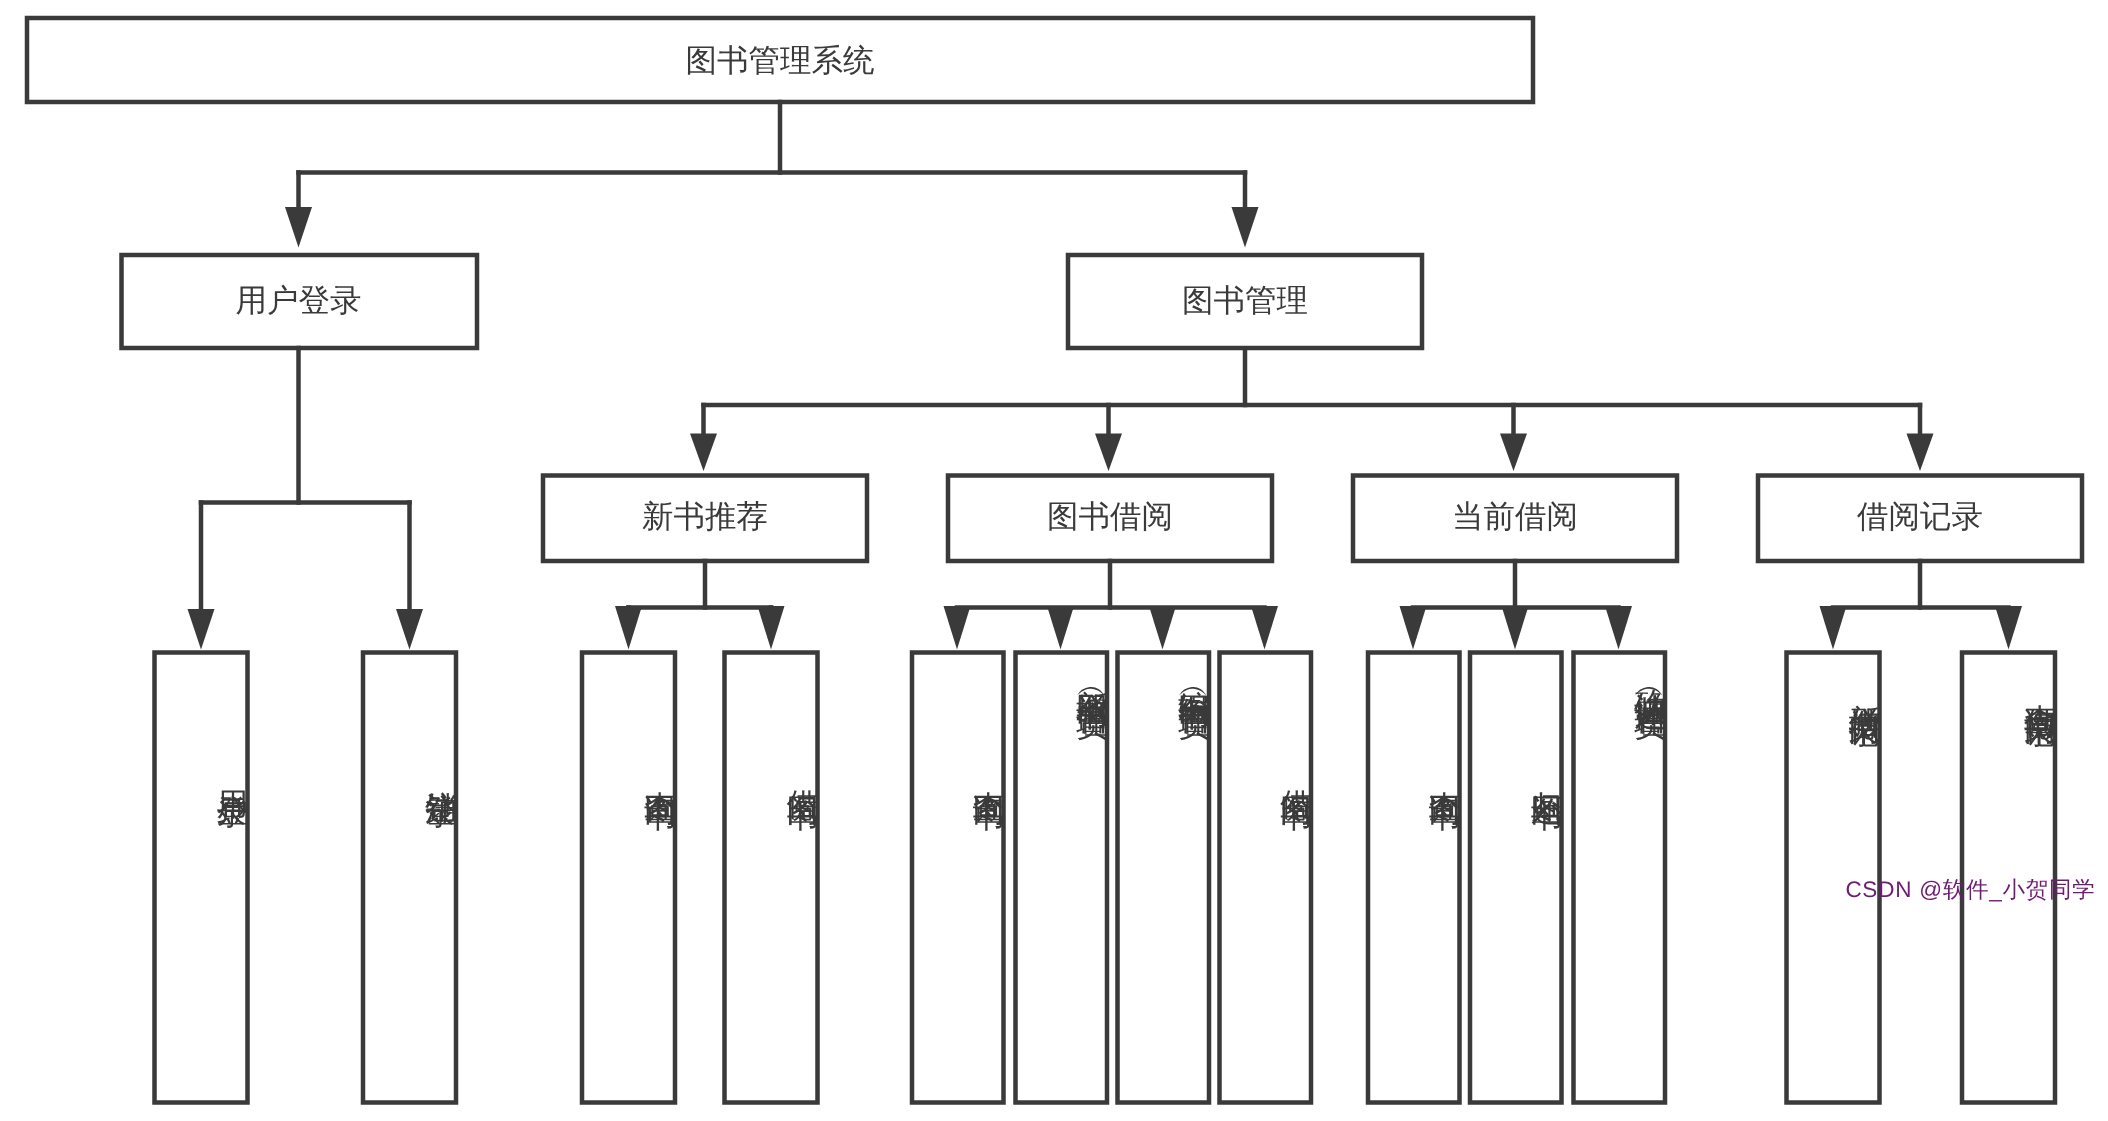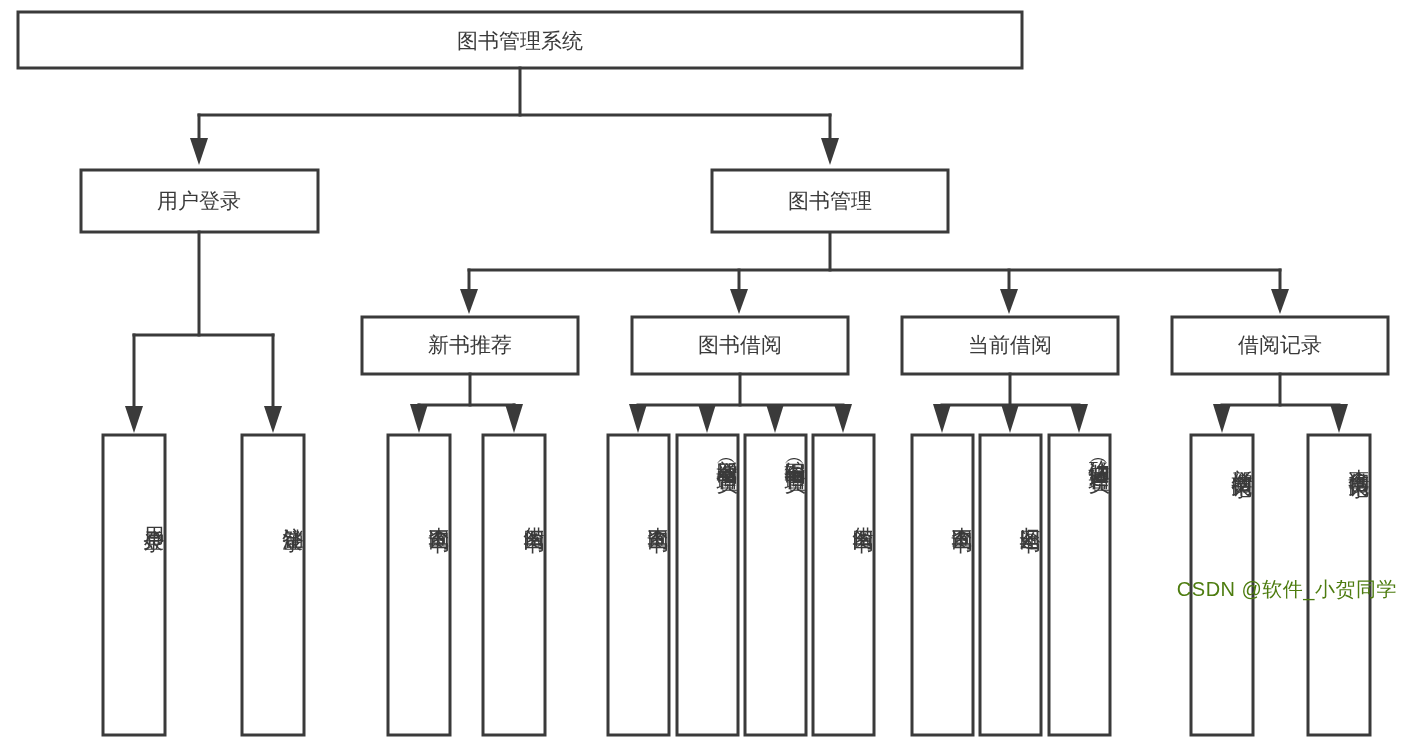--- a/index.html
+++ b/index.html
@@ -61,22 +61,22 @@
     letter-spacing: 2px;
     white-space: nowrap;
     text-align: center;
     pointer-events: none;
   }
   .watermark {
     position: absolute;
     right: 8px;
     bottom: 6px;
     font-family: "Liberation Sans", "DejaVu Sans", sans-serif;
-    font-size: 20px;
-    color: #4d7c0f;
+    font-size: 15px;
+    color: #701a75;
     letter-spacing: 0.5px;
     white-space: nowrap;
   }
 </style>
 </head>
 <body>
 
 <div id="diagram-root">
 
   <svg class="canvas" viewBox="0 0 1405 747" xmlns="http://www.w3.org/2000/svg">

